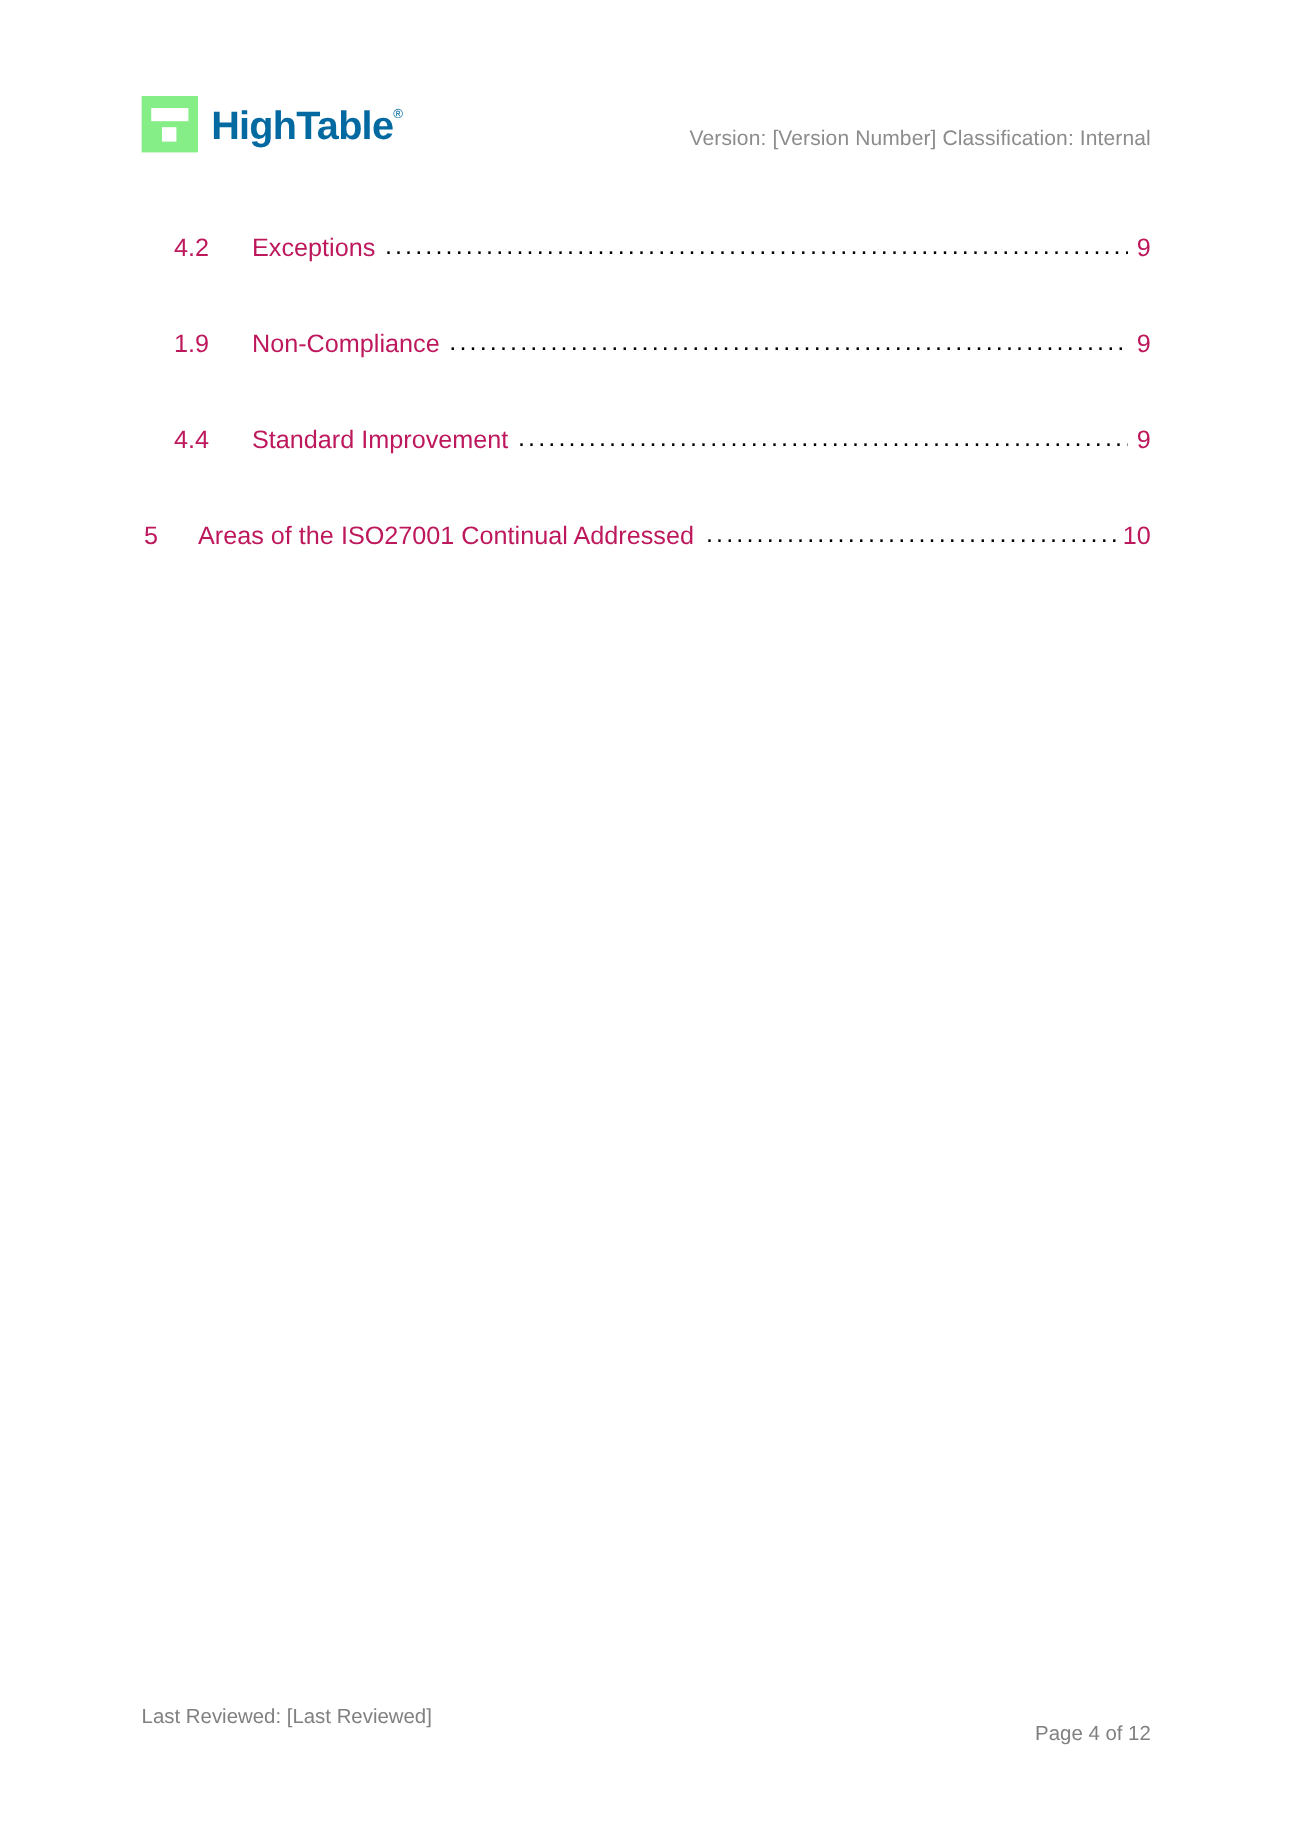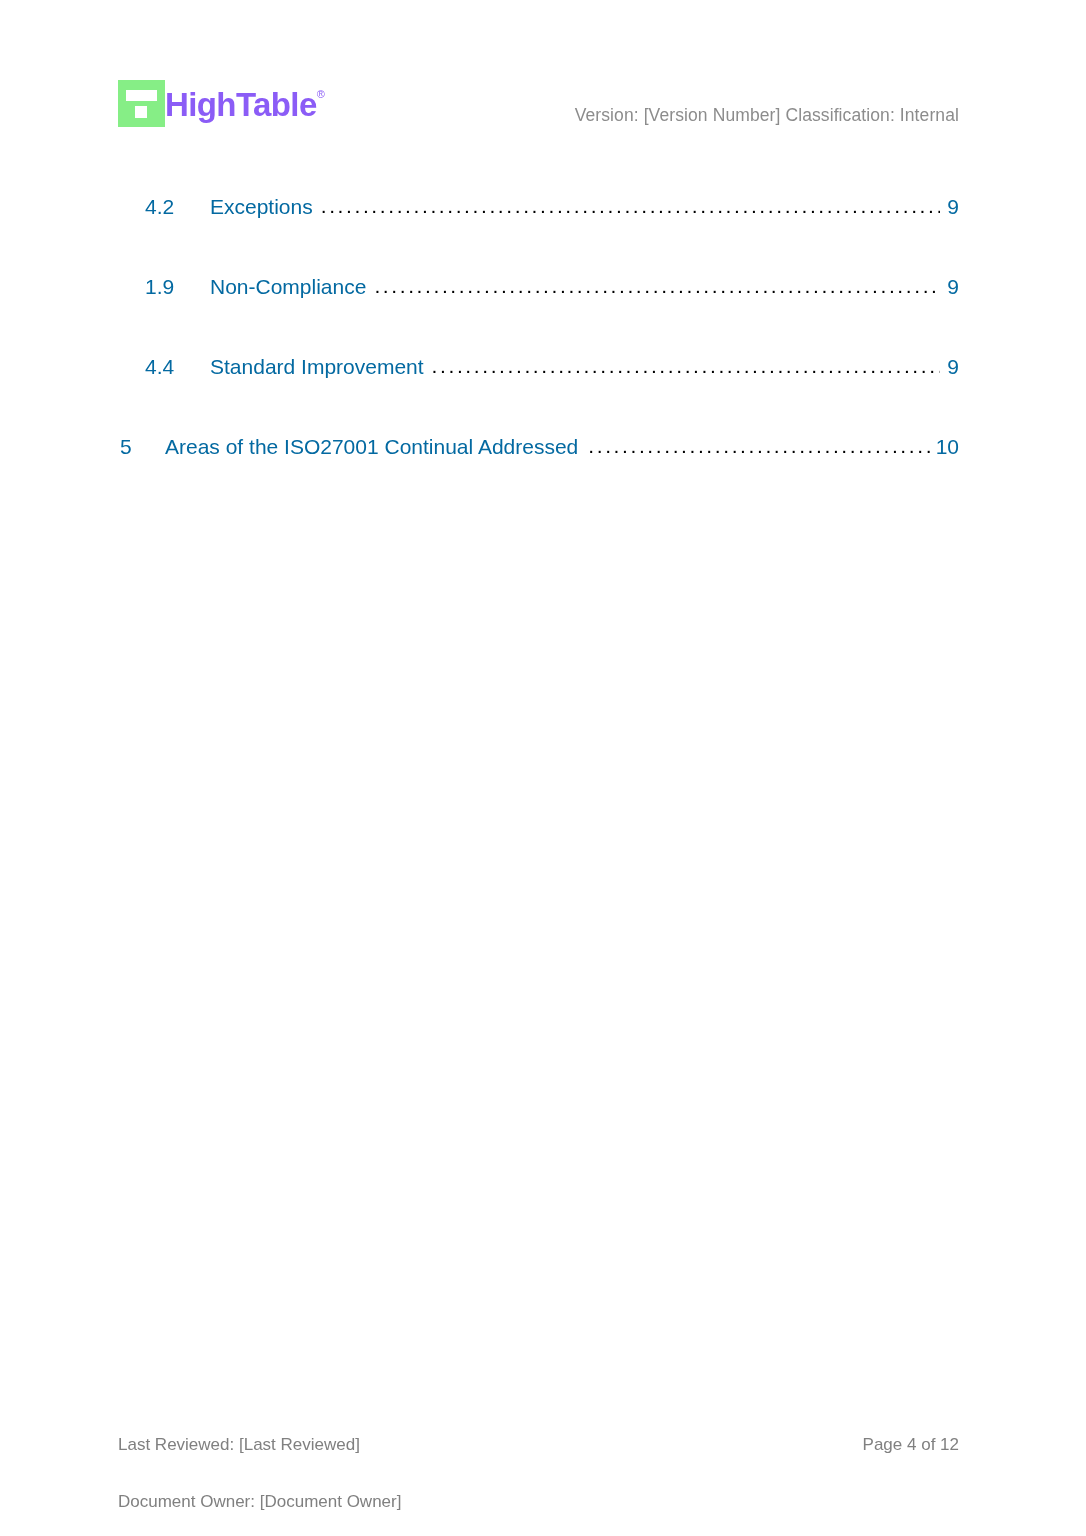--- a/index.html
+++ b/index.html
@@ -58,23 +58,24 @@
   .logo-mark .block {
     position: absolute;
     left: 17px;
     top: 26px;
     width: 12px;
     height: 12px;
     background: #ffffff;
   }
 
   .logo-wordmark {
+    margin-left: 11px;
     font-size: 33px;
     font-weight: bold;
-    color: #8b5cf6;
+    color: #0369a1;
     letter-spacing: -0.6px;
     line-height: 1;
     position: relative;
     top: 1px;
   }
   .logo-wordmark .reg {
     font-size: 11px;
     font-weight: normal;
     vertical-align: super;
     position: relative;
@@ -103,21 +104,21 @@
   .toc {
     position: absolute;
     top: 196px;
     left: 118px;
     right: 127px;
   }
 
   .toc-row {
     display: flex;
     align-items: baseline;
-    color: #0369a1;
+    color: #be185d;
     font-size: 21px;
     line-height: 1.05;
     white-space: nowrap;
   }
   .toc-row.level-2 { margin-bottom: 58px; padding-left: 27px; }
   .toc-row.level-1 { margin-bottom: 0; padding-left: 2px; }
 
   .toc-num {
     flex: 0 0 auto;
   }
@@ -157,21 +158,21 @@
     left: 118px;
     right: 127px;
     top: 1408px;
     color: #808080;
     font-size: 17px;
     line-height: 1;
   }
   .footer-row {
     display: flex;
     justify-content: space-between;
-    align-items: flex-end;
+    align-items: center;
   }
   .footer-row + .footer-row { margin-top: 29px; }
   .footer-left { white-space: nowrap; }
   .footer-right { white-space: nowrap; margin-top: 28px; }
 </style>
 </head>
 <body>
 
 <div class="page">
 
@@ -221,19 +222,15 @@
       <span class="toc-page">10</span>
     </div>
 
   </div>
 
   <div class="doc-footer">
     <div class="footer-row">
       <span class="footer-left">Last Reviewed: [Last Reviewed]</span>
       <span class="footer-right">Page 4 of 12</span>
     </div>
-    <div class="footer-row">
-      <span class="footer-left">Document Owner: [Document Owner]</span>
-      <span class="footer-right"></span>
-    </div>
   </div>
 
 </div>
 
 </body></html>

